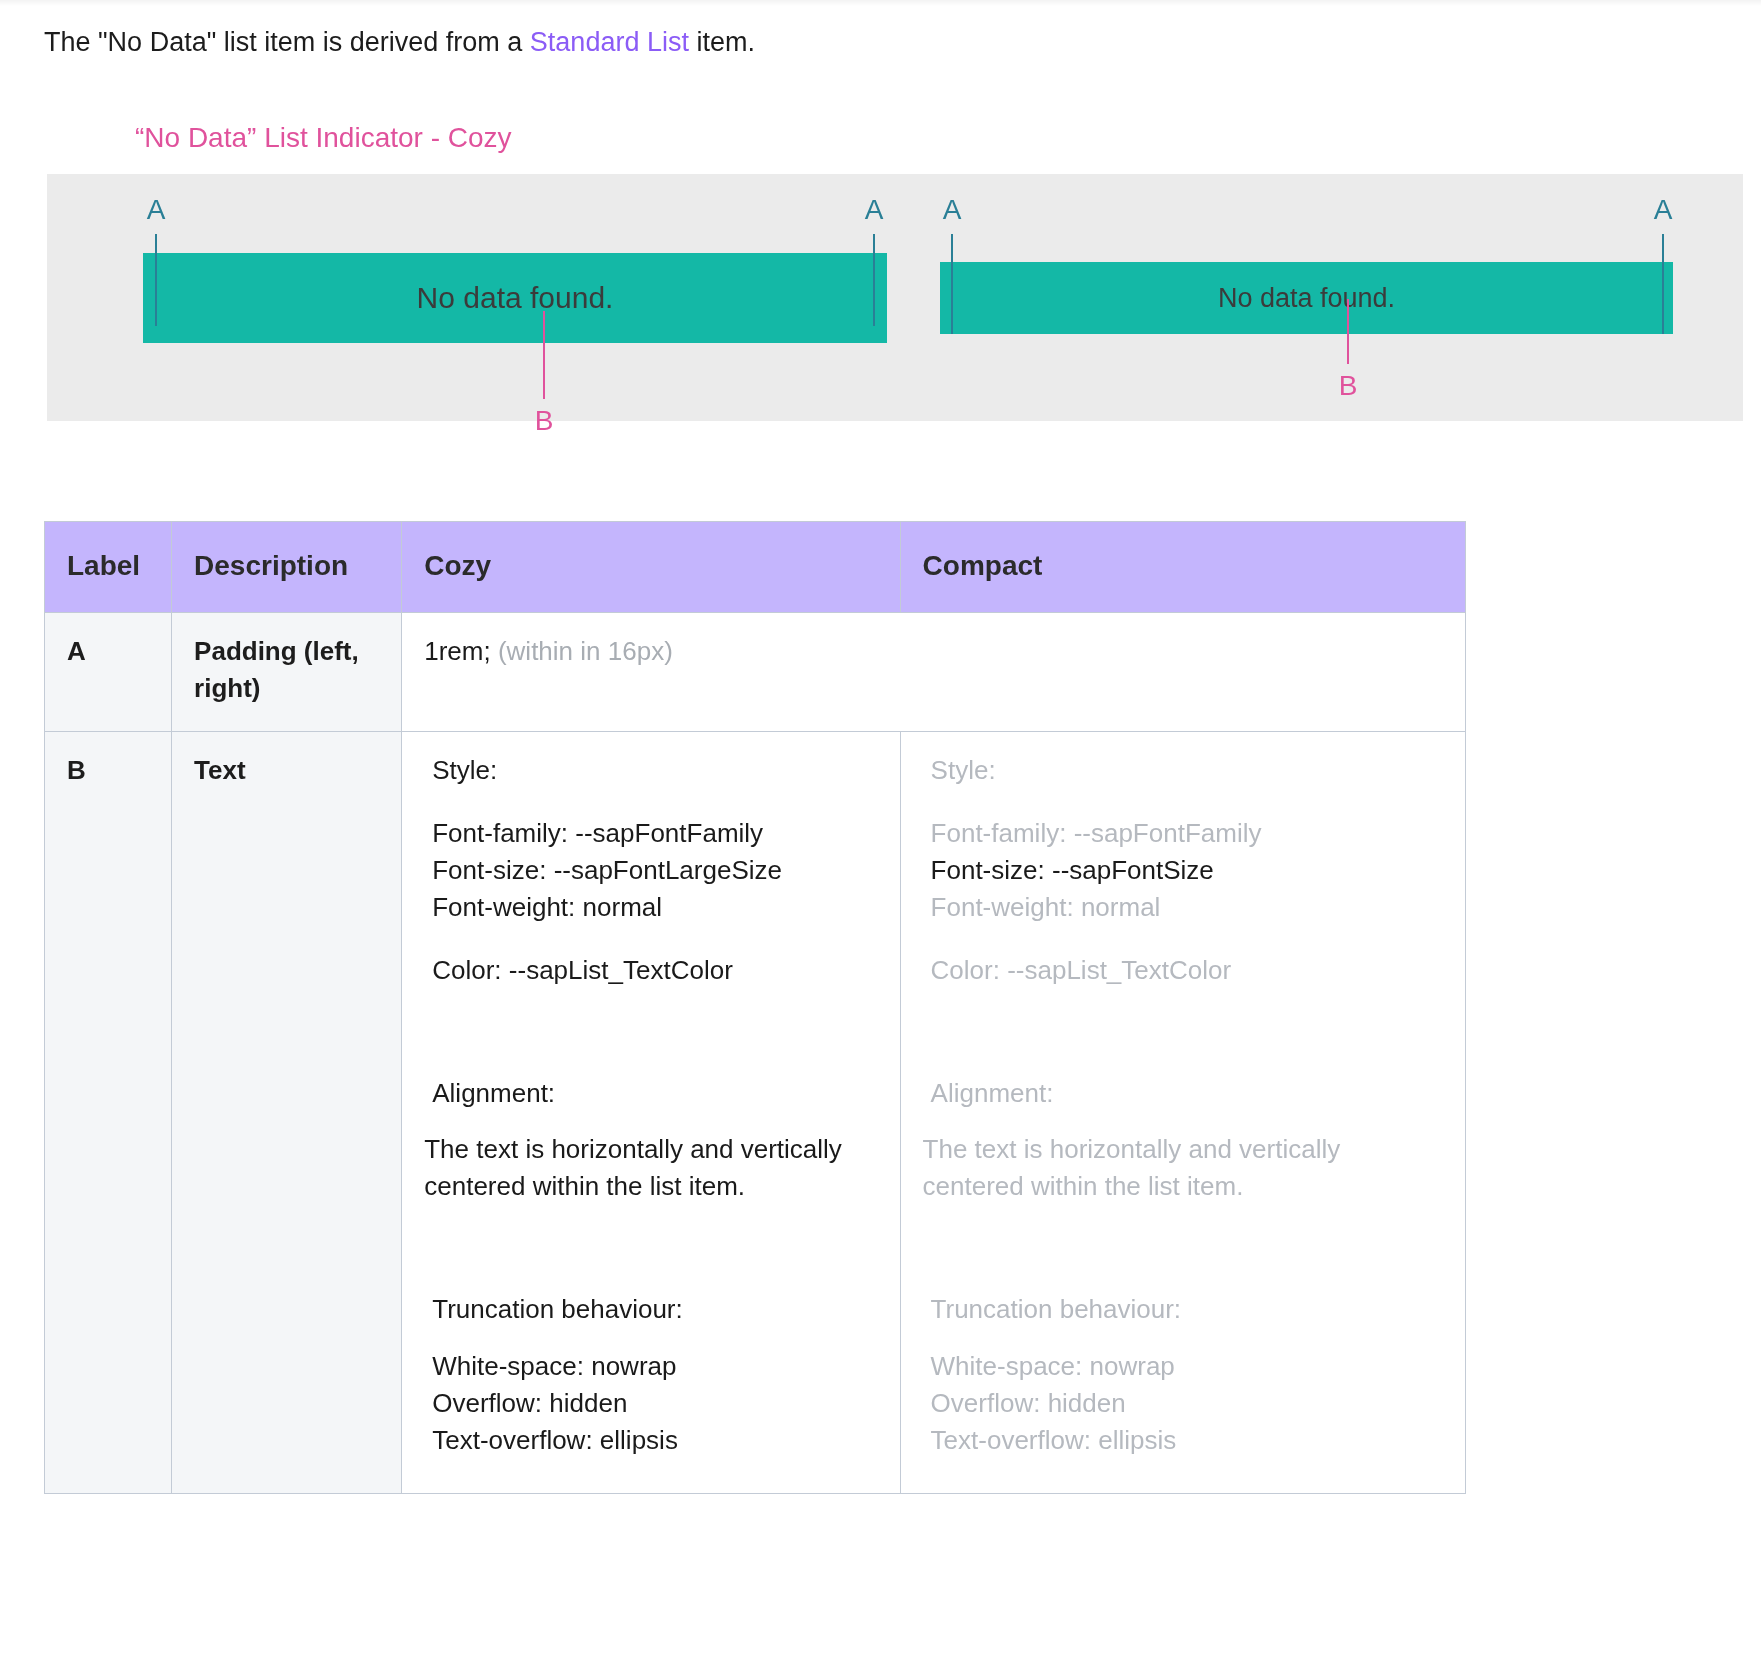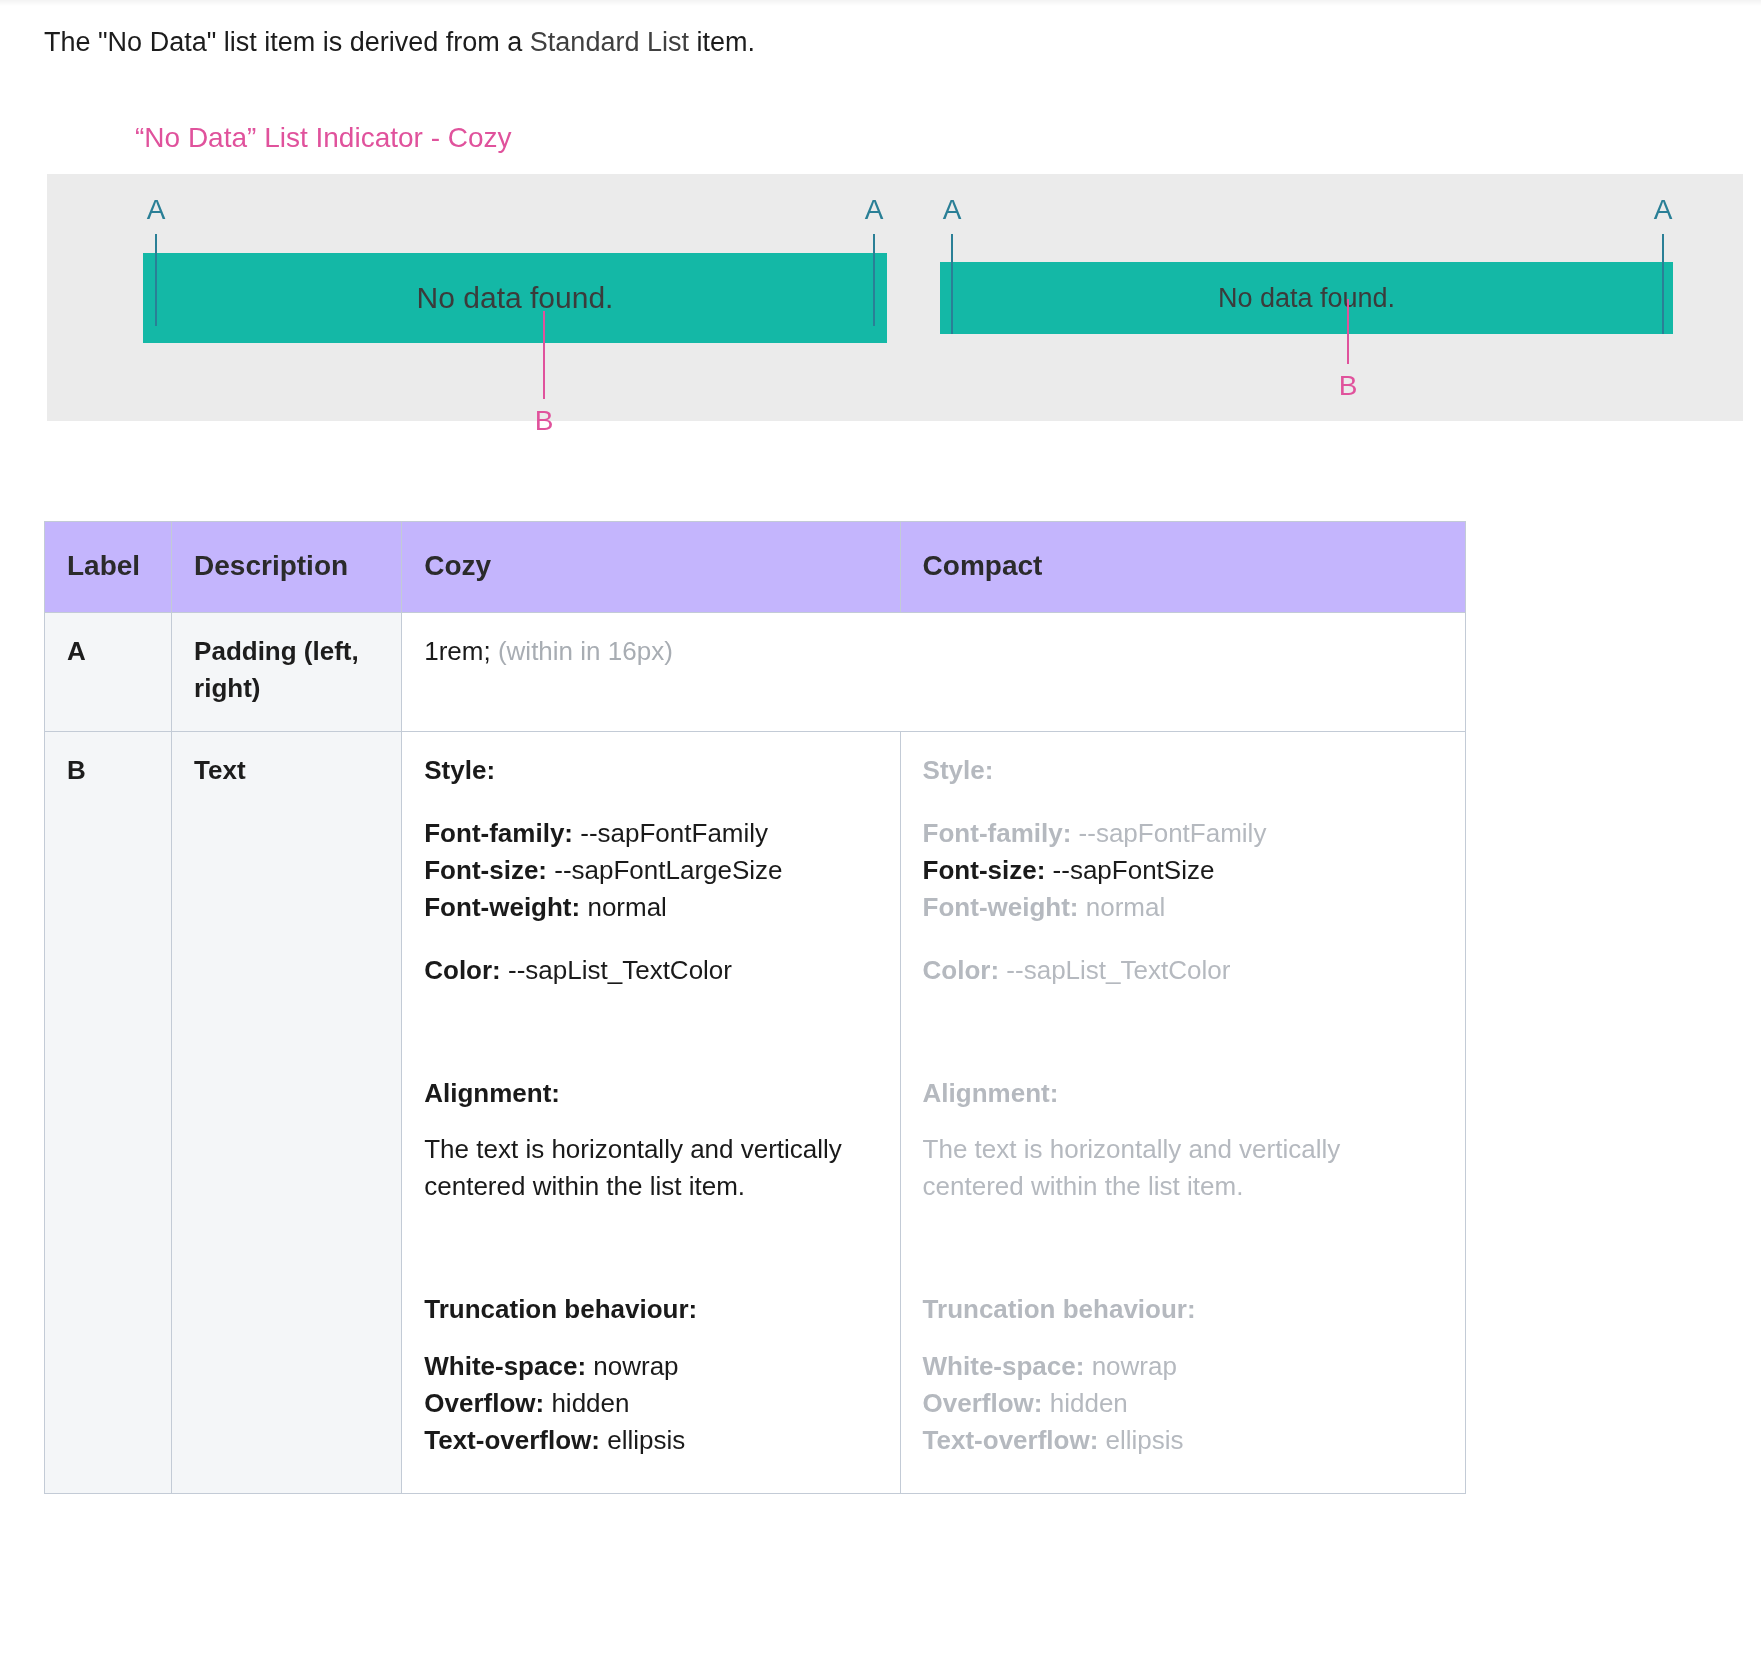--- a/index.html
+++ b/index.html
@@ -28,21 +28,21 @@
     width: 100%;
     background: linear-gradient(to bottom, #f3f3f3, #ffffff);
   }
   .intro {
     margin: 18px 0 0 44px;
     font-size: 27px;
     line-height: 1.35;
     color: #1c1c1c;
   }
   .intro a {
-    color: #404040;
+    color: #8b5cf6;
     text-decoration: none;
   }
 
   
   .diagram-wrap {
     position: relative;
     margin-top: 62px;
   }
   .diagram-titles {
     position: relative;
@@ -189,21 +189,21 @@
   }
   .spec-table tbody td.val {
     background: #ffffff;
   }
   .col-label   { width: 127px; }
   .col-desc    { width: 230px; }
   .col-cozy    { width: 498px; }
   .col-compact { width: 565px; }
 
   .muted { color: #a8adb3; }
-  .prop  { font-weight: bold; }
+  .prop  { font-weight: normal; margin-left: 8px; }
   .blk   { display: block; }
   .gap-lg { height: 26px; }
   .gap-xl { height: 86px; }
   .gap-md { height: 20px; }
 
   .dim, .dim .prop { color: #b5b9bf; }
   .row-b td.val { padding-bottom: 34px; }
 </style>
 </head>
 <body>

